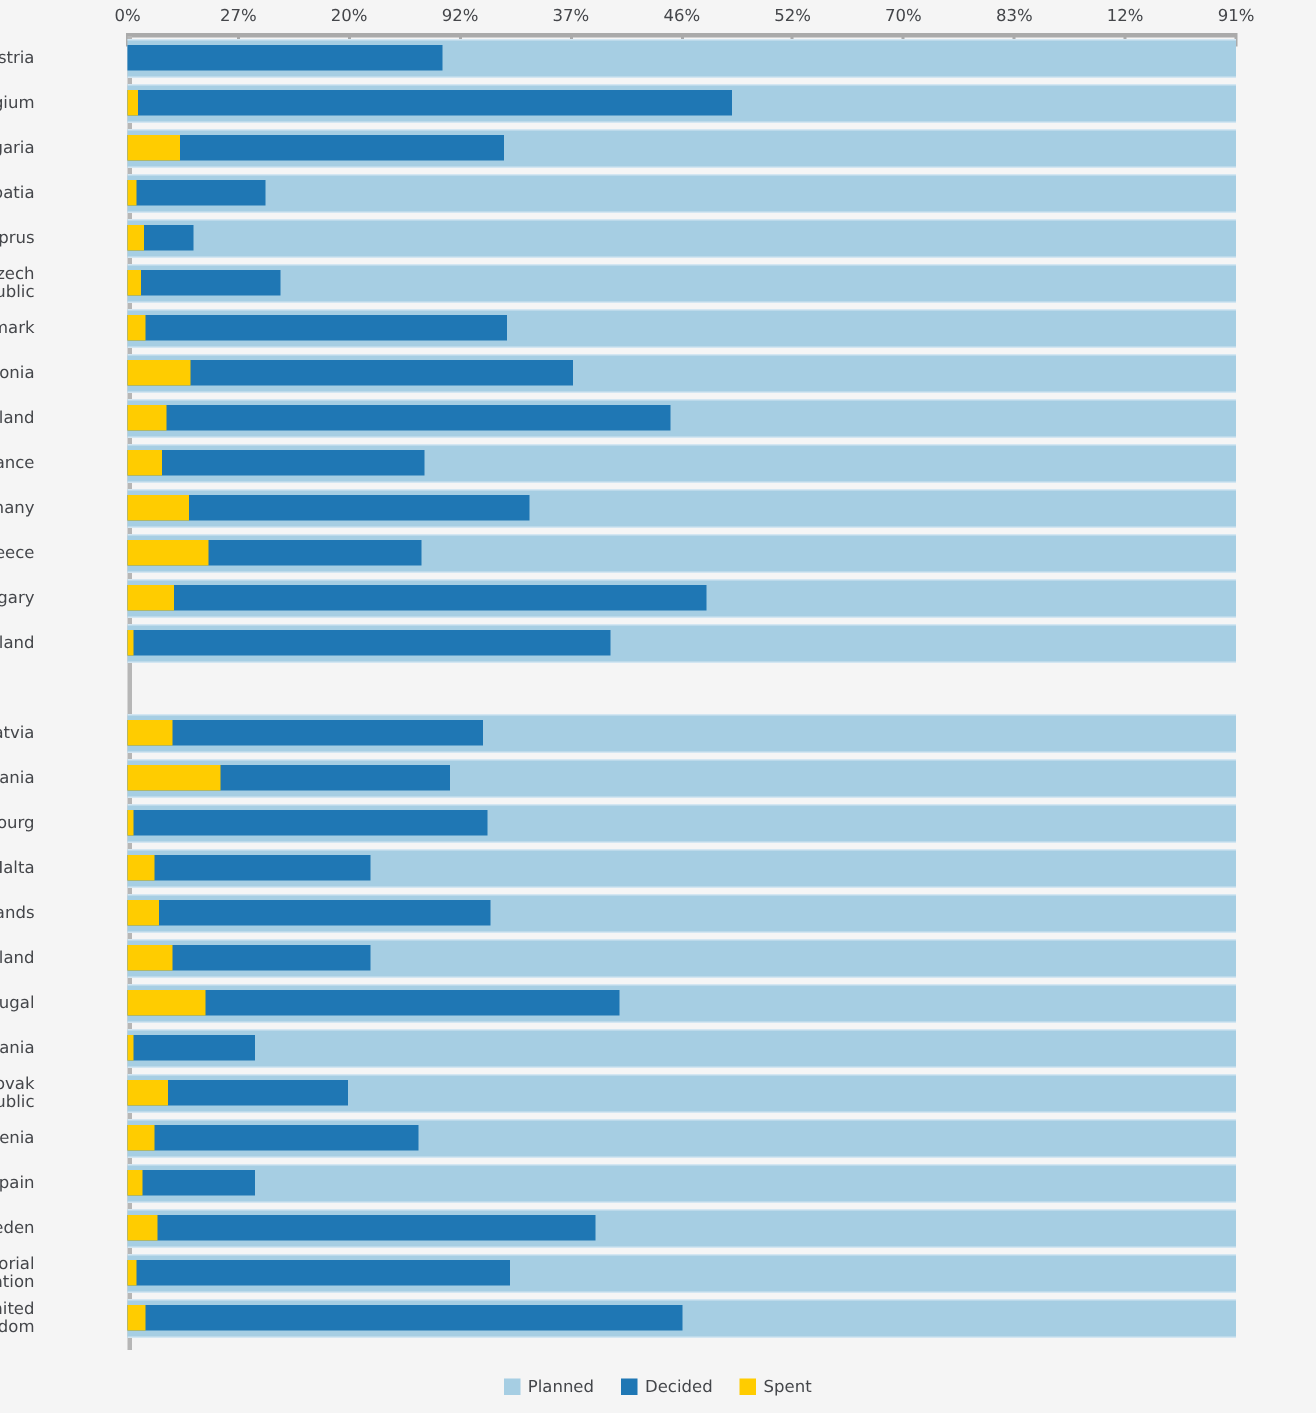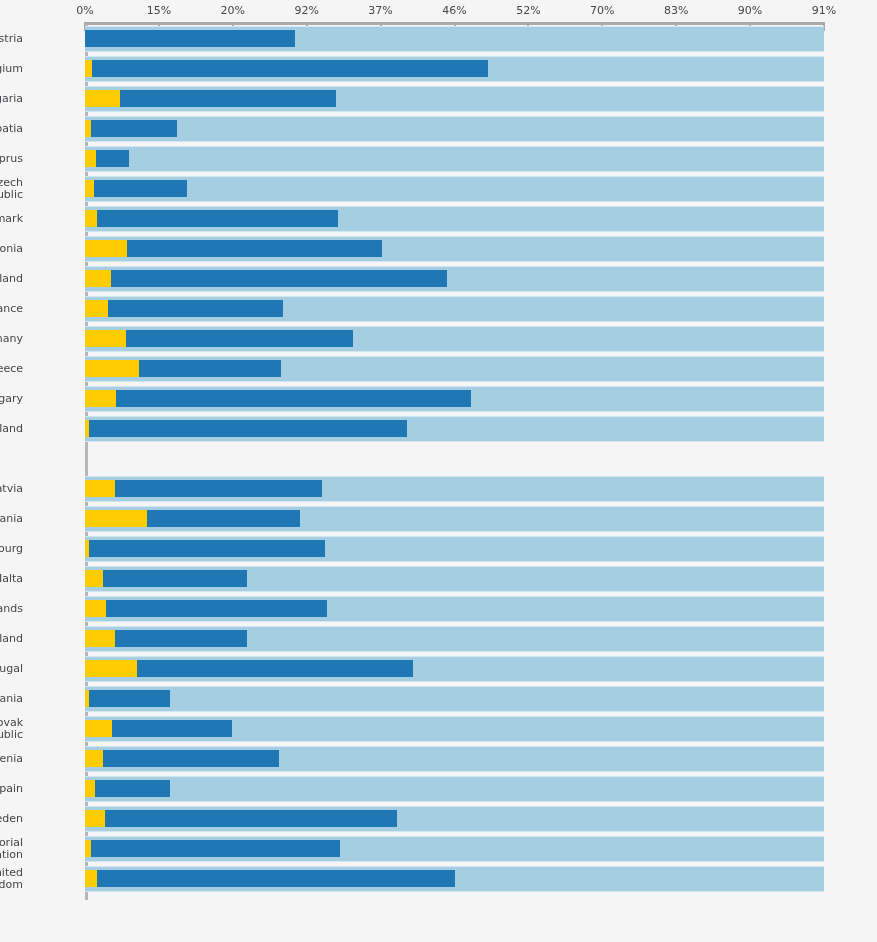--- a/index.html
+++ b/index.html
@@ -137,37 +137,37 @@
 </head>
 <body>
 
 <div id="chart-root">
 
   <div class="axis-top" id="axis-top">
     <div class="axis-line"></div>
   <div class="axis-tick" style="left: 0px;"></div>
       <div class="axis-label" style="left: 0px;">0%</div>
       <div class="axis-tick" style="left: 73.9px;"></div>
-      <div class="axis-label" style="left: 73.9px;">15%</div>
+      <div class="axis-label" style="left: 73.9px;">27%</div>
       <div class="axis-tick" style="left: 147.8px;"></div>
       <div class="axis-label" style="left: 147.8px;">20%</div>
       <div class="axis-tick" style="left: 221.7px;"></div>
       <div class="axis-label" style="left: 221.7px;">92%</div>
       <div class="axis-tick" style="left: 295.6px;"></div>
       <div class="axis-label" style="left: 295.6px;">37%</div>
       <div class="axis-tick" style="left: 369.5px;"></div>
       <div class="axis-label" style="left: 369.5px;">46%</div>
       <div class="axis-tick" style="left: 443.4px;"></div>
       <div class="axis-label" style="left: 443.4px;">52%</div>
       <div class="axis-tick" style="left: 517.3px;"></div>
       <div class="axis-label" style="left: 517.3px;">70%</div>
       <div class="axis-tick" style="left: 591.2px;"></div>
       <div class="axis-label" style="left: 591.2px;">83%</div>
       <div class="axis-tick" style="left: 665.1px;"></div>
-      <div class="axis-label" style="left: 665.1px;">90%</div>
+      <div class="axis-label" style="left: 665.1px;">12%</div>
       <div class="axis-tick" style="left: 739px;"></div>
       <div class="axis-label" style="left: 739px;">91%</div>
     </div>
 
   <div class="axis-baseline"></div>
 
   <div class="plot-area" id="plot-area">
       <div class="row" style="top: 0px; height: 30px;">
         <div class="row-label" style="top: 6.75px;">Austria</div>
         <div class="band-planned" style="top: 0px; height: 24px; width: 739px;"></div>
@@ -335,14 +335,28 @@
       </div>
       <div class="row" style="top: 840px; height: 30px;">
         <div class="row-label" style="top: 0.5px;">United
 Kingdom</div>
         <div class="band-planned" style="top: 0px; height: 24px; width: 739px;"></div>
         <div class="band-decided" style="top: 3.5px; height: 17px; width: 370.239px;"></div>
         <div class="band-spent" style="top: 3.5px; height: 17px; width: 11.824px;"></div>
       </div>
     </div>
 
+  <div class="legend" id="legend">
+      <div class="legend-item">
+        <span class="legend-swatch" style="background: rgb(166, 206, 227);"></span>
+        <span>Planned</span>
+      </div>
+      <div class="legend-item">
+        <span class="legend-swatch" style="background: rgb(31, 119, 180);"></span>
+        <span>Decided</span>
+      </div>
+      <div class="legend-item">
+        <span class="legend-swatch" style="background: rgb(255, 204, 0);"></span>
+        <span>Spent</span>
+      </div>
+    </div>
 
 </div>
 
 </body></html>

